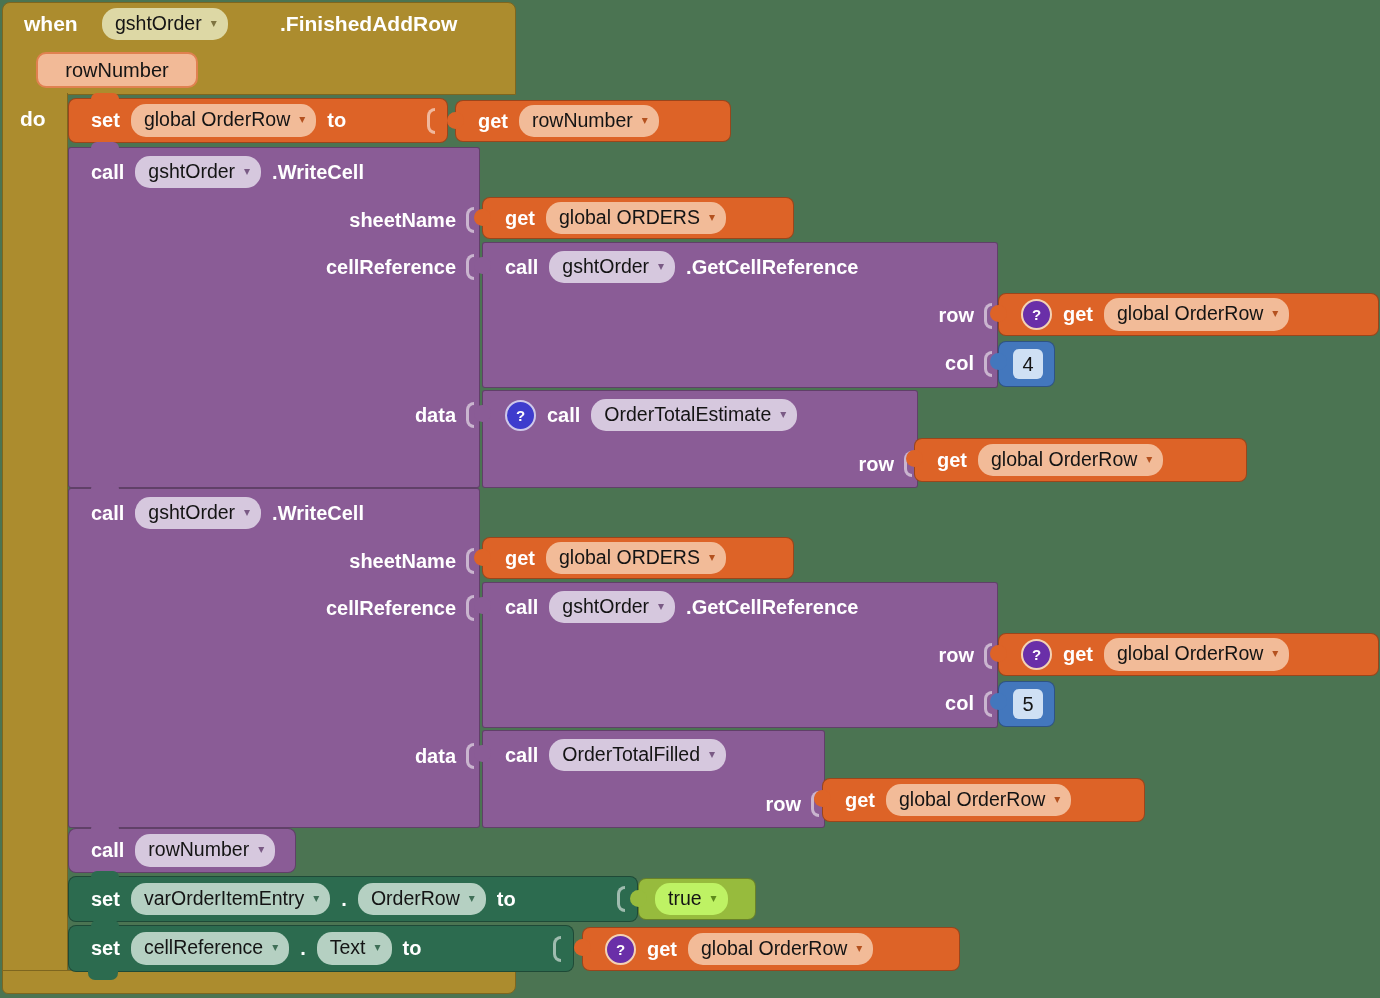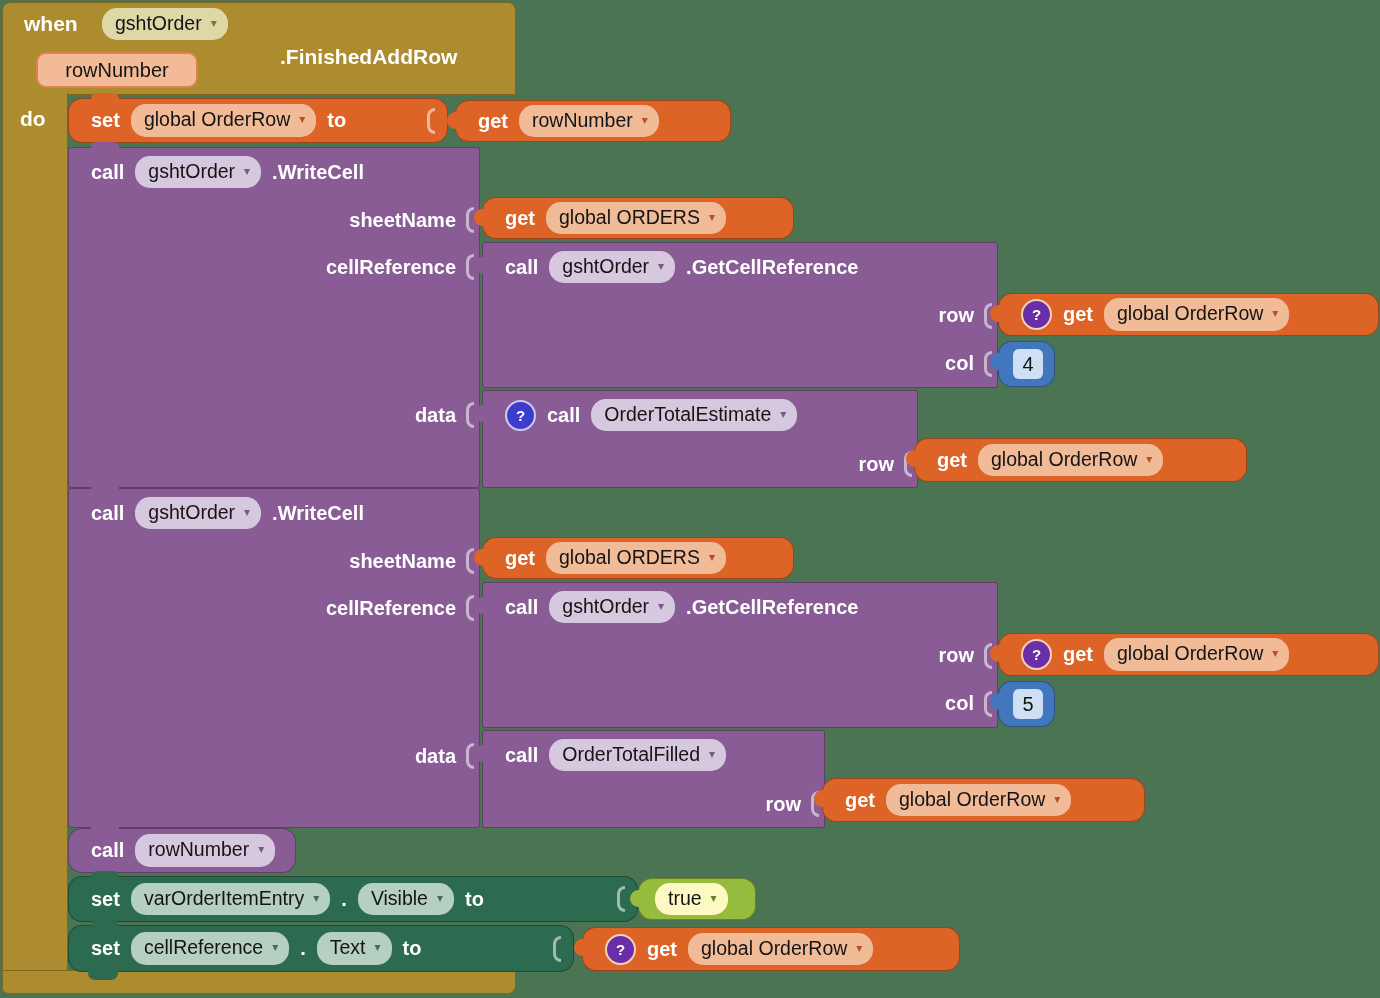--- a/index.html
+++ b/index.html
@@ -12,21 +12,21 @@
   
   .gold{position:absolute;background:#ac8c2e;border:1px solid #7e661f;box-sizing:border-box;z-index:1;}
   .gold.top{left:2px;top:2px;width:514px;height:93px;border-radius:8px 8px 0 0;}
   .gold.col{left:2px;top:93px;width:66px;height:880px;border-top:none;}
   .gold.bar{left:2px;top:970px;width:514px;height:24px;border-radius:0 0 8px 6px;}
   
   .blk{
     position:absolute;box-sizing:border-box;z-index:2;
     display:flex;align-items:center;gap:11px;
     padding:0 12px 0 22px;
-    border:1px solid rgba(0,0,0,.30);border-radius:14px;
+    border:1px solid rgba(0,0,0,.30);border-radius:8px;
     color:#fff;font-weight:bold;font-size:20px;white-space:nowrap;
   }
   .orange{background:#dd6327;}
   .purple{background:#8a5c96;}
   .dkgreen{background:#2c6b4f;}
   .lime{background:#97bb3d;}
   .blue{background:#4377bd;}
   
   .stmt::before{
     content:"";position:absolute;top:-6px;left:22px;width:28px;height:7px;
@@ -53,21 +53,21 @@
   
   .pill{
     display:inline-flex;align-items:center;gap:9px;
     padding:2px 11px 4px 13px;border-radius:15px;
     color:#141414;font-weight:normal;font-size:19.5px;line-height:1.35;
   }
   .salmon{background:#f2bb98;}
   .lav{background:#d6c8de;}
   .pgreen{background:#b5d0c2;}
   .khaki{background:#ddd8a5;}
-  .limepill{background:#fef9c3;}
+  .limepill{background:#bef264;}
   .arr{font-size:12px;font-weight:normal;}
   .salmon .arr{color:#b4511f;}
   .lav .arr{color:#7a5a85;}
   .pgreen .arr{color:#3f6f57;}
   .khaki .arr{color:#7e7340;}
   .limepill .arr{color:#5e8a1c;}
   
   .kw{color:#fff;font-weight:bold;font-size:20px;}
   .goldtxt{position:absolute;color:#fff;font-weight:bold;font-size:21px;z-index:2;}
   .paramchip{
@@ -104,21 +104,21 @@
 
   <div class="gold top"></div>
   <div class="gold col"></div>
   <div class="gold bar"></div>
 
   <span class="goldtxt" style="left:24px;top:12px;">when</span>
   <span class="pill khaki" style="position:absolute;left:102px;top:8px;z-index:2;">
     <span>gshtOrder</span>
     <span class="arr">▾</span>
   </span>
-  <span class="goldtxt" style="left:280px;top:12px;margin-top:33px;">.FinishedAddRow</span>
+  <span class="goldtxt" style="left:280px;top:12px;">.FinishedAddRow</span>
   <div class="paramchip" style="left:36px;top:52px;width:162px;height:36px;">
     <span>rowNumber</span>
   </div>
   <span class="goldtxt" style="left:20px;top:107px;">do</span>
 
   <div class="blk stmt orange" style="left:68px;top:98px;width:380px;height:45px;">
     <span class="kw">set</span>
     <span class="pill salmon">
       <span>global OrderRow</span>
       <span class="arr">▾</span>
@@ -315,21 +315,21 @@
   </div>
 
   <div class="blk stmt dkgreen" style="left:68px;top:876px;width:570px;height:46px;">
     <span class="kw">set</span>
     <span class="pill pgreen">
       <span>varOrderItemEntry</span>
       <span class="arr">▾</span>
     </span>
     <span class="kw">.</span>
     <span class="pill pgreen">
-      <span>Visible</span>
+      <span>OrderRow</span>
       <span class="arr">▾</span>
     </span>
     <span class="kw">to</span>
     <span class="socket"></span>
   </div>
 
   <div class="blk val lime" style="left:638px;top:878px;width:118px;height:42px;padding:0 10px 0 16px;">
     <span class="pill limepill">
       <span>true</span>
       <span class="arr">▾</span>

